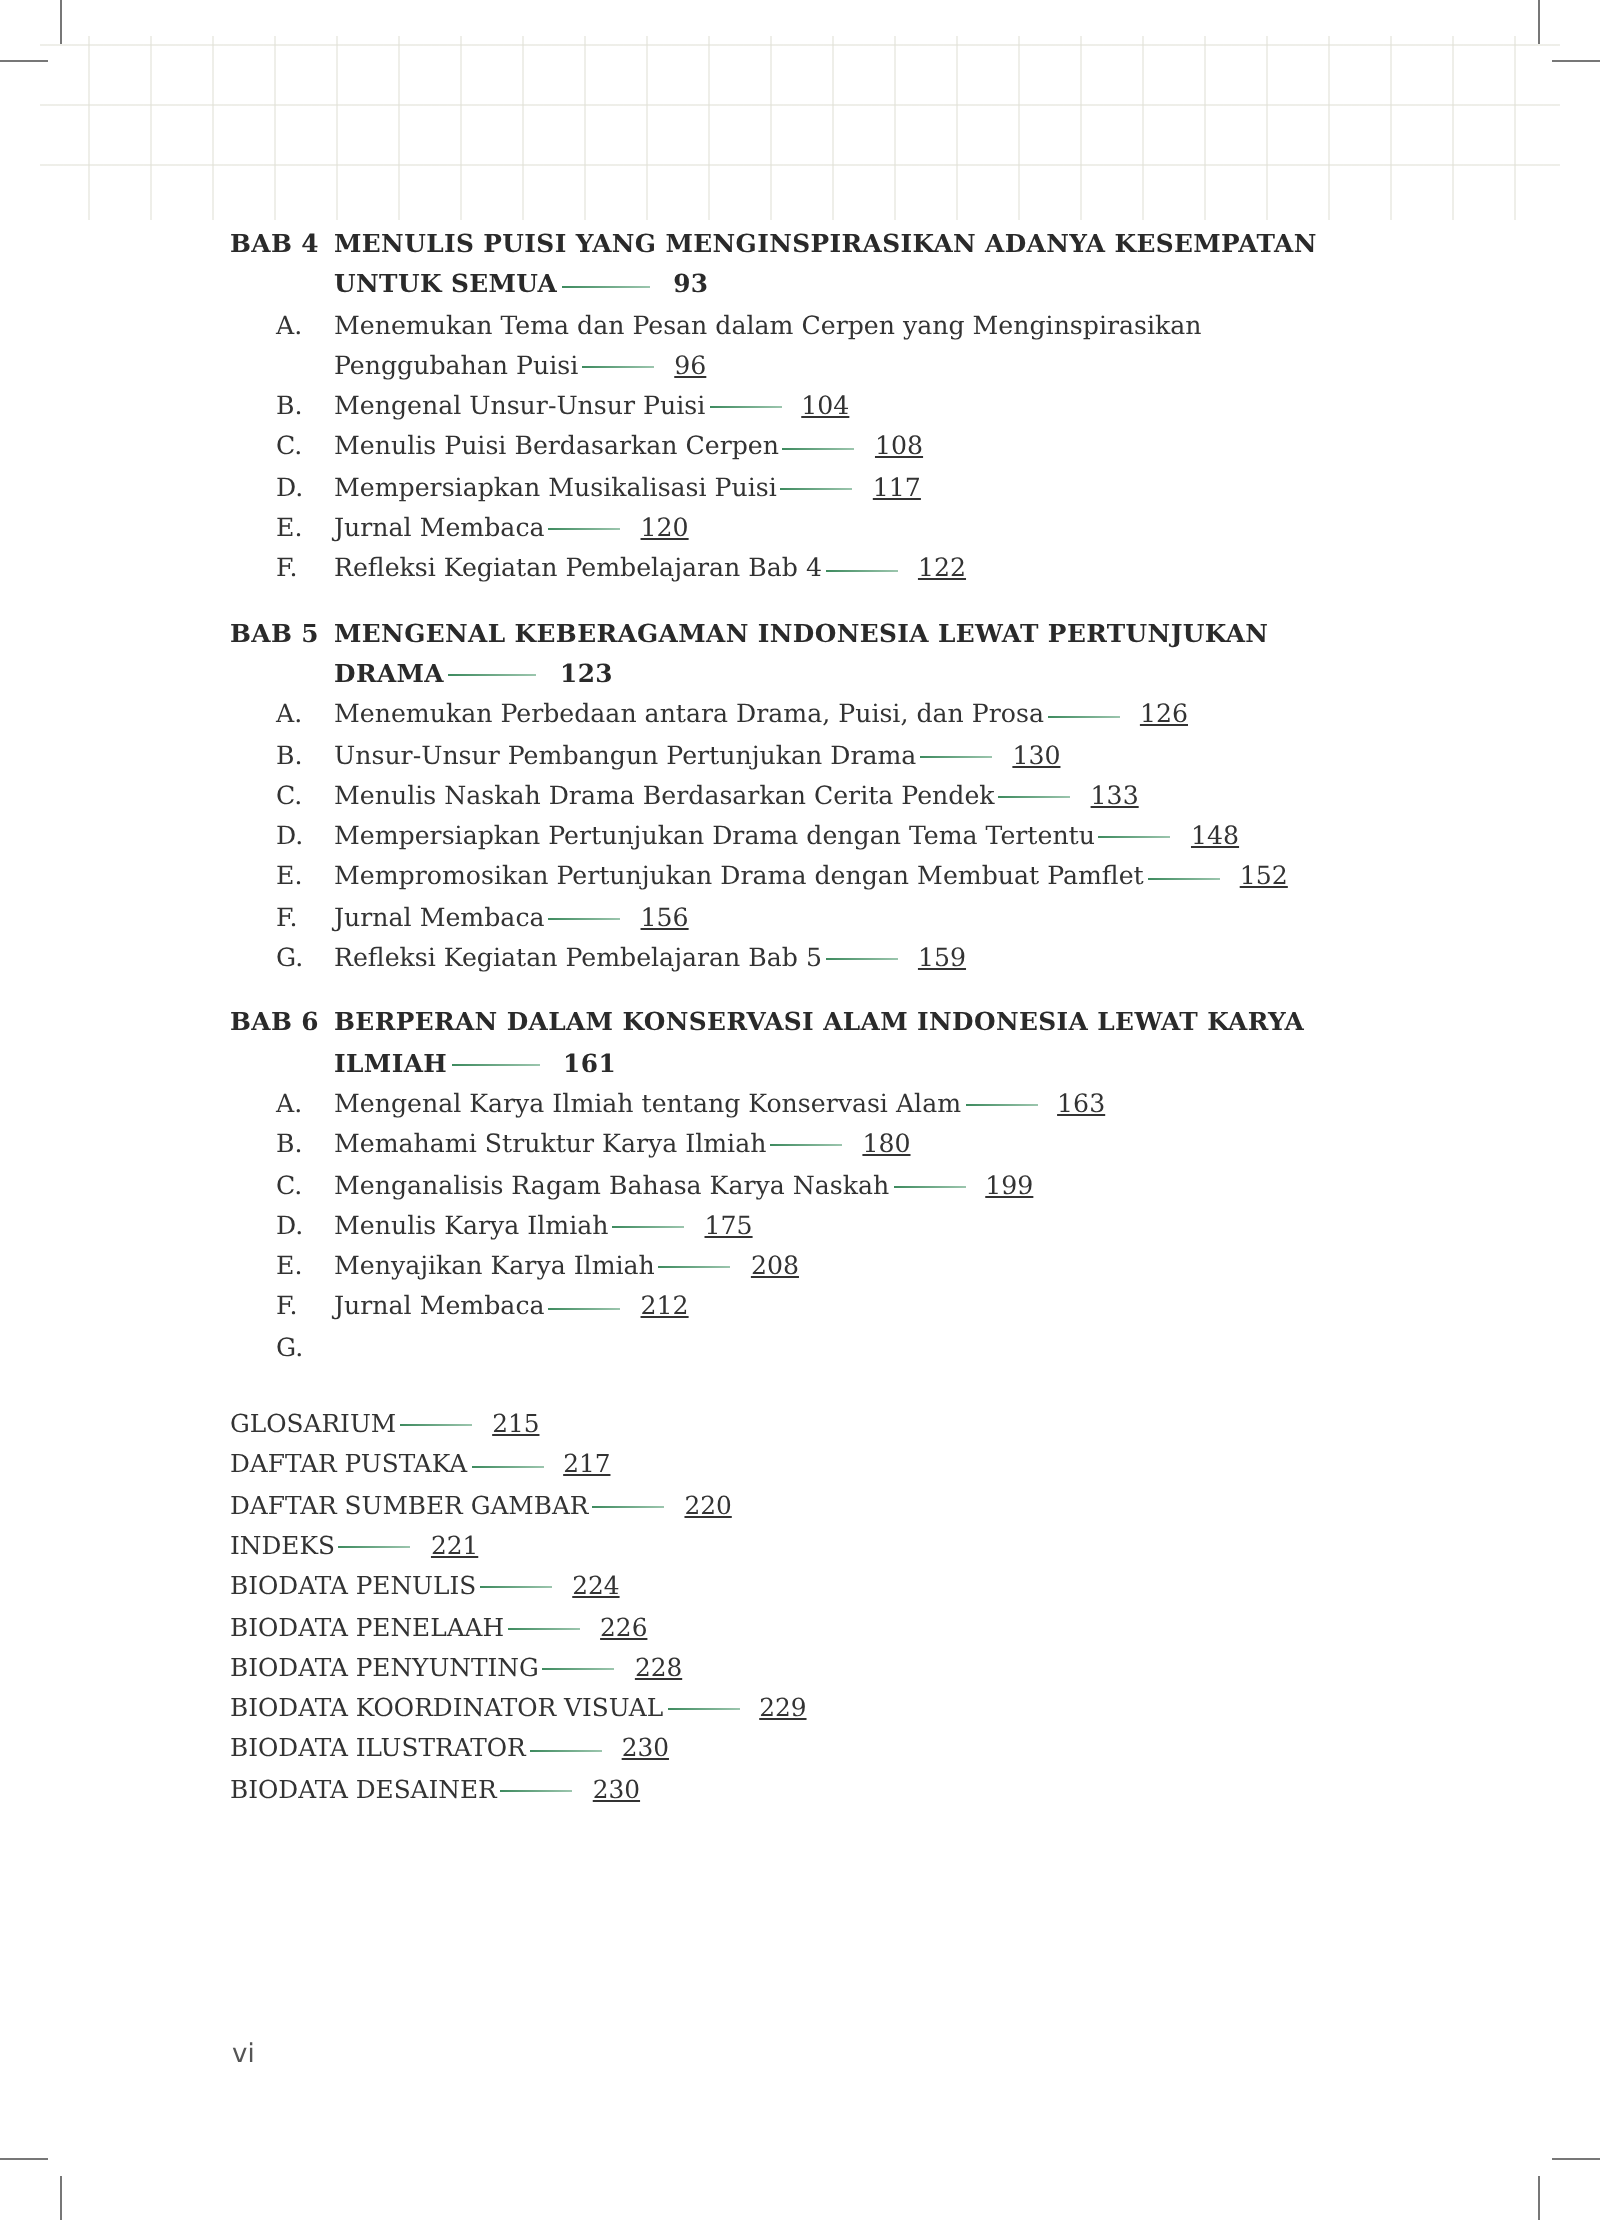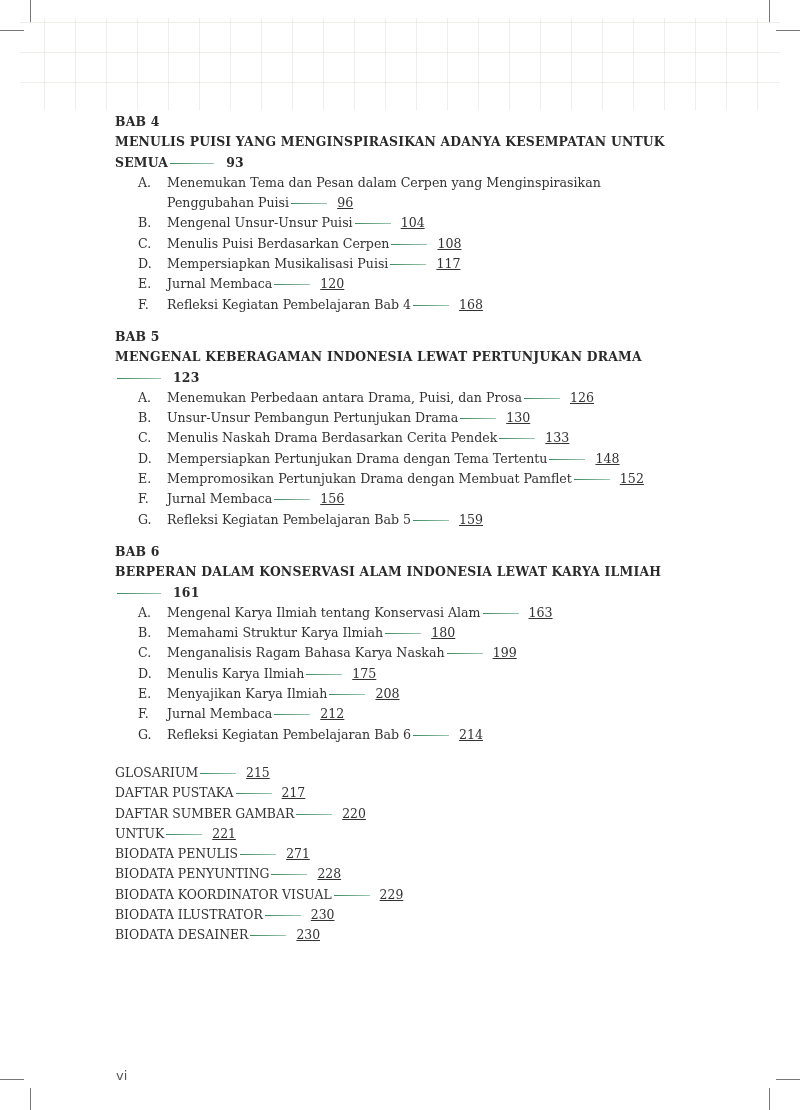--- a/index.html
+++ b/index.html
@@ -8,32 +8,32 @@
   .crop { position:absolute; background:#777; }
   .grid { position:absolute; left:20px; top:18px; width:760px; height:92px;
     background-image:
       linear-gradient(to right, rgba(225,225,215,0.55) 1px, transparent 1px),
       linear-gradient(to bottom, rgba(225,225,215,0.55) 1px, transparent 1px);
     background-size:31px 100%, 100% 30px;
     background-position:24px 0, 0 4px;
   }
   .toc { position:absolute; left:115px; top:112px; width:560px; font-size:12.6px; line-height:20.3px; }
   .bab { margin-bottom:12px; }
-  .bab-head { display:flex; font-weight:bold; color:#2a2a2a; font-size:12.4px; letter-spacing:0.2px;flex-direction:column; }
+  .bab-head { display:flex; font-weight:bold; color:#2a2a2a; font-size:12.4px; letter-spacing:0.2px; }
   .bab-num { width:52px; flex:none; }
   .bab-title { flex:1; }
   .sub { display:flex; padding-left:23px; }
   .sub-letter { width:29px; flex:none; }
   .leader { display:inline-block; width:36px; height:1px; vertical-align:middle; margin:0 4px 0 2px;
     background:linear-gradient(to right, #3d8a5e, #9cc6ae); }
   .leader.long { width:44px; margin-right:12px; }
   .pg { margin-left:6px;text-decoration:underline; }
   .back { margin-top:18px; }
   .back .row { font-size:12.4px; }
-  .folio { position:absolute; left:116px; top:1020px; font-family:"DejaVu Sans", sans-serif; font-size:13px; color:#555;margin-top:48px; }
+  .folio { position:absolute; left:116px; top:1020px; font-family:"DejaVu Sans", sans-serif; font-size:13px; color:#555; }
 </style>
 </head>
 <body>
 
 <div class="crop" style="left:30px;top:0;width:1px;height:22px;"></div>
 <div class="crop" style="left:0;top:30px;width:24px;height:1px;"></div>
 <div class="crop" style="left:769px;top:0;width:1px;height:22px;"></div>
 <div class="crop" style="left:776px;top:30px;width:24px;height:1px;"></div>
 <div class="crop" style="left:30px;top:1088px;width:1px;height:22px;"></div>
 <div class="crop" style="left:0;top:1079px;width:24px;height:1px;"></div>
@@ -63,21 +63,21 @@
       <div class="sub">
         <span class="sub-letter">D.</span>
         <span><span>Mempersiapkan Musikalisasi Puisi</span><span class="leader"></span><span class="pg">117</span></span>
       </div>
       <div class="sub">
         <span class="sub-letter">E.</span>
         <span><span>Jurnal Membaca</span><span class="leader"></span><span class="pg">120</span></span>
       </div>
       <div class="sub">
         <span class="sub-letter">F.</span>
-        <span><span>Refleksi Kegiatan Pembelajaran Bab 4</span><span class="leader"></span><span class="pg">168</span></span>
+        <span><span>Refleksi Kegiatan Pembelajaran Bab 4</span><span class="leader"></span><span class="pg">122</span></span>
       </div>
     </div>
     <div class="bab">
       <div class="bab-head">
         <span class="bab-num">BAB 5</span>
         <span class="bab-title"><span>MENGENAL KEBERAGAMAN INDONESIA LEWAT PERTUNJUKAN DRAMA</span><span class="leader long"></span><span>123</span></span>
       </div>
       <div class="sub">
         <span class="sub-letter">A.</span>
         <span><span>Menemukan Perbedaan antara Drama, Puisi, dan Prosa</span><span class="leader"></span><span class="pg">126</span></span>
@@ -131,29 +131,29 @@
       <div class="sub">
         <span class="sub-letter">E.</span>
         <span><span>Menyajikan Karya Ilmiah</span><span class="leader"></span><span class="pg">208</span></span>
       </div>
       <div class="sub">
         <span class="sub-letter">F.</span>
         <span><span>Jurnal Membaca</span><span class="leader"></span><span class="pg">212</span></span>
       </div>
       <div class="sub">
         <span class="sub-letter">G.</span>
-        <span><span>Refleksi Kegiatan Pembelajaran Bab 6</span><span class="leader"></span><span class="pg">214</span></span>
       </div>
     </div>
     <div class="back">
       <div class="row"><span>GLOSARIUM</span><span class="leader"></span><span class="pg">215</span></div>
       <div class="row"><span>DAFTAR PUSTAKA</span><span class="leader"></span><span class="pg">217</span></div>
       <div class="row"><span>DAFTAR SUMBER GAMBAR</span><span class="leader"></span><span class="pg">220</span></div>
-      <div class="row"><span>UNTUK</span><span class="leader"></span><span class="pg">221</span></div>
-      <div class="row"><span>BIODATA PENULIS</span><span class="leader"></span><span class="pg">271</span></div>
+      <div class="row"><span>INDEKS</span><span class="leader"></span><span class="pg">221</span></div>
+      <div class="row"><span>BIODATA PENULIS</span><span class="leader"></span><span class="pg">224</span></div>
+      <div class="row"><span>BIODATA PENELAAH</span><span class="leader"></span><span class="pg">226</span></div>
       <div class="row"><span>BIODATA PENYUNTING</span><span class="leader"></span><span class="pg">228</span></div>
       <div class="row"><span>BIODATA KOORDINATOR VISUAL</span><span class="leader"></span><span class="pg">229</span></div>
       <div class="row"><span>BIODATA ILUSTRATOR</span><span class="leader"></span><span class="pg">230</span></div>
       <div class="row"><span>BIODATA DESAINER</span><span class="leader"></span><span class="pg">230</span></div>
     </div>
   </div>
 
 <div class="folio">vi</div>
 
 </body></html>

